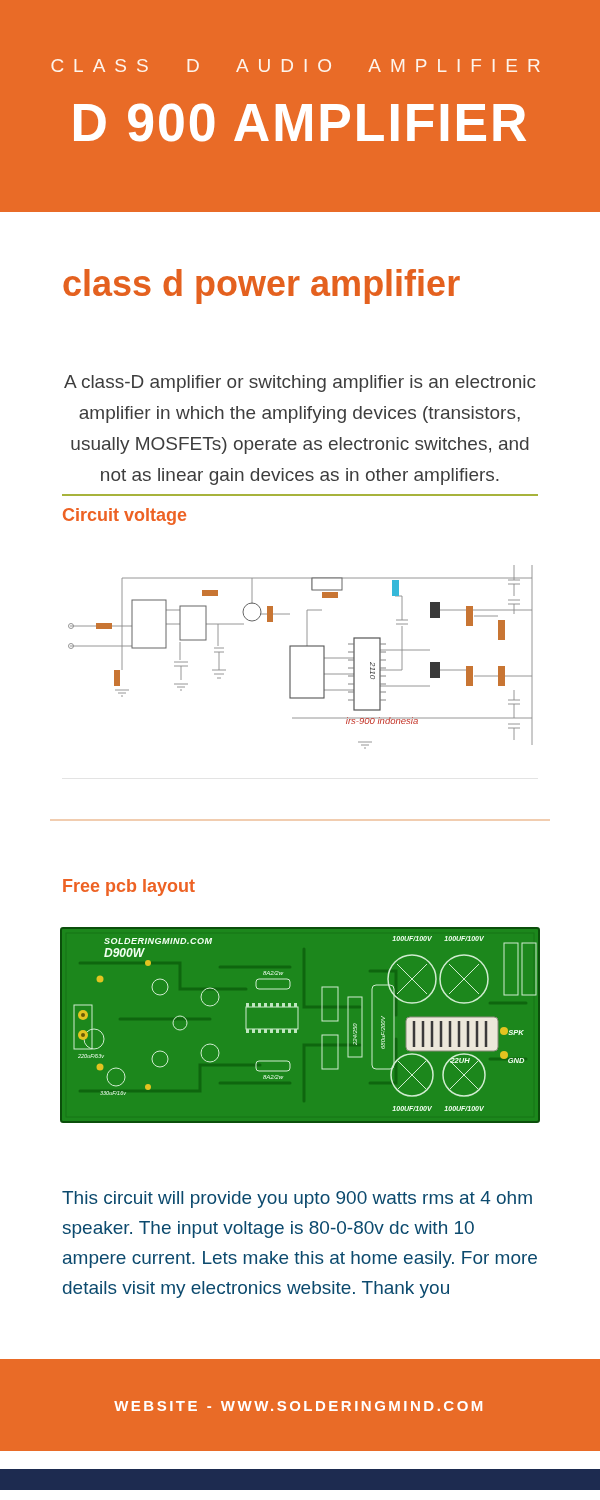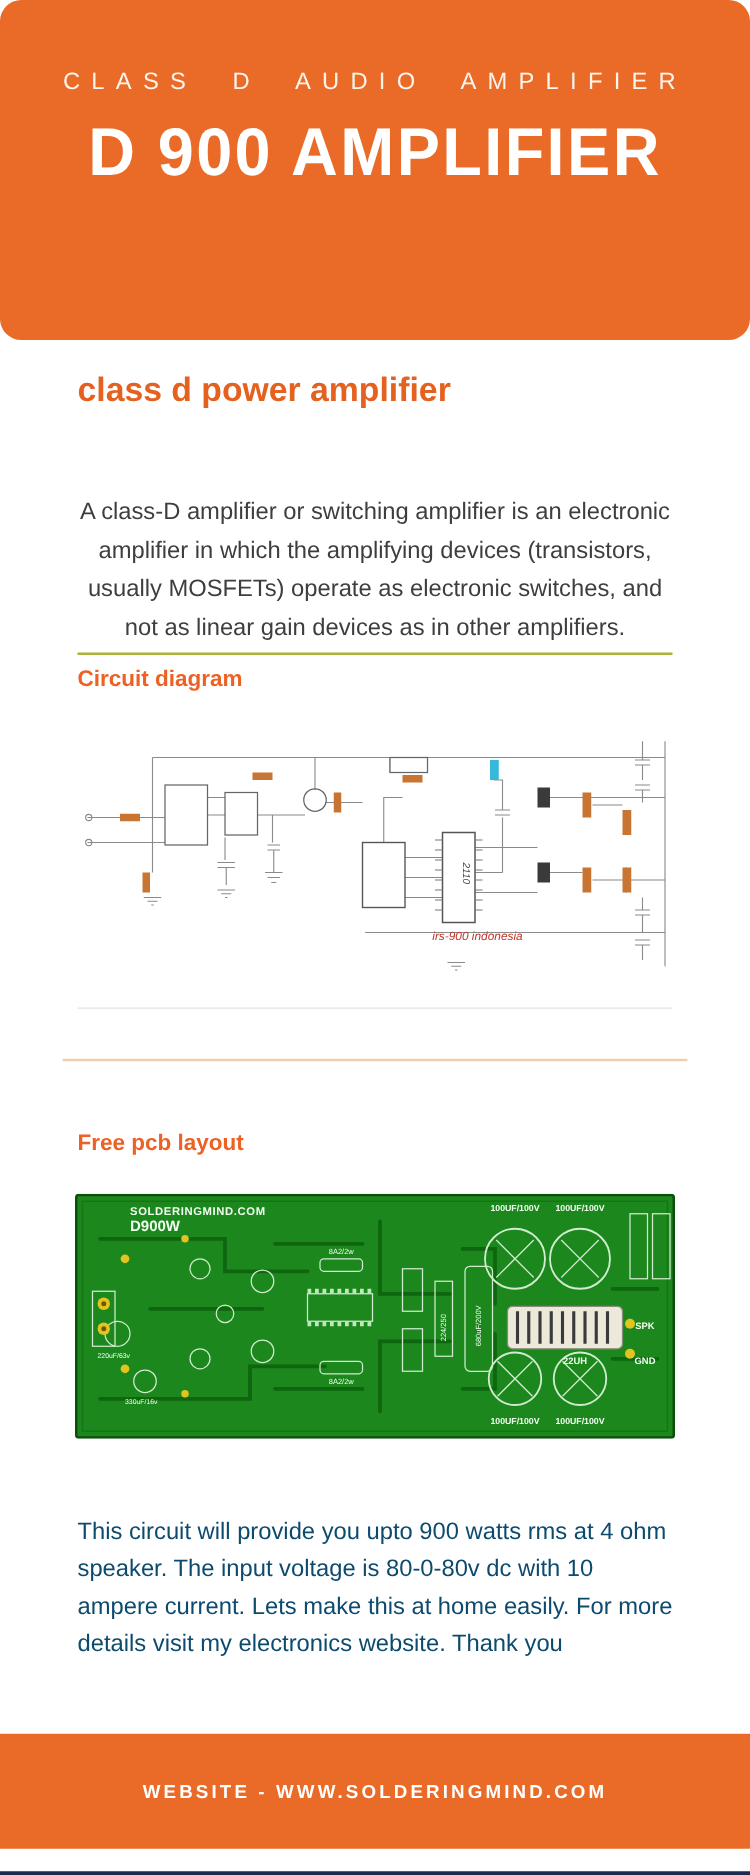--- a/index.html
+++ b/index.html
@@ -7,25 +7,24 @@
   body {
     width:600px;
     background:#ffffff;
     font-family:"Liberation Sans", sans-serif;
     -webkit-font-smoothing:antialiased;
   }
   .page { width:600px; min-height:1500px; background:#fff; overflow:hidden; }
 
   
   .hero {
-    height:272px;
+    height:212px;
     background:#e96b27;
     color:#ffffff;
     text-align:center;
-    border-radius:17px;
   }
   .kicker {
     padding-top:55px;
     font-size:19px;
     font-weight:400;
     letter-spacing:9px;
     word-spacing:14px;
     color:#fdf4ec;
   }
   .hero-title {
@@ -34,22 +33,22 @@
     line-height:58px;
     font-weight:700;
     letter-spacing:2px;
     transform:scaleX(0.96);
   }
 
   
   .content { padding:0 62px; }
 
   .intro-heading {
-    margin:24px 0 0;
-    font-size:27px;
+    margin:56px 0 0;
+    font-size:36px;
     line-height:32px;
     font-weight:700;
     color:#e4611f;
   }
   .body-text {
     margin:66px 0 0;
     font-size:19px;
     line-height:31px;
     color:#3e3e3e;
     text-align:center;
@@ -63,21 +62,21 @@
     margin:8px 0 0;
     font-size:18px;
     line-height:22px;
     font-weight:700;
     color:#ed6224;
   }
   .pcb-heading { margin-top:54px; }
 
   .figure { margin:24px 0 0; padding:0; }
   .circuit-figure { width:476px; height:208px;font-style:italic; }
-  .pcb-figure { margin:30px 0 0 -2px; width:541px; height:196px; }
+  .pcb-figure { margin:30px 0 0 -2px; width:541px; height:196px;font-style:italic; }
 
   .gray-rule {
     border:none;
     border-top:1px solid #e3e3e3;
     margin:20px 0 0;
   }
   .peach-rule {
     border:none;
     border-top:2px solid #f1cdb0;
     margin:40px -12px 0;
@@ -124,21 +123,21 @@
   </header>
 
   <main class="content">
 
     <h2 class="intro-heading">class d power amplifier</h2>
 
     <p class="body-text">A class-D amplifier or switching amplifier is an electronic amplifier in which the amplifying devices (transistors, usually MOSFETs) operate as electronic switches, and not as linear gain devices as in other amplifiers.</p>
 
     <hr class="olive-rule">
 
-    <h3 class="sub-heading">Circuit diagram</h3>
+    <h3 class="sub-heading">Circuit voltage</h3>
 
     <figure class="figure circuit-figure">
       <svg width="476" height="208" viewBox="0 0 476 208">
         <rect x="0" y="0" width="476" height="208" fill="#ffffff"></rect>
         <g stroke="#8a8a8a" stroke-width="0.9" fill="none">
 
           <path d="M60,28 H470"></path>
           <path d="M470,15 V195"></path>
           <path d="M230,168 H470"></path>
           <path d="M60,28 V120"></path>

